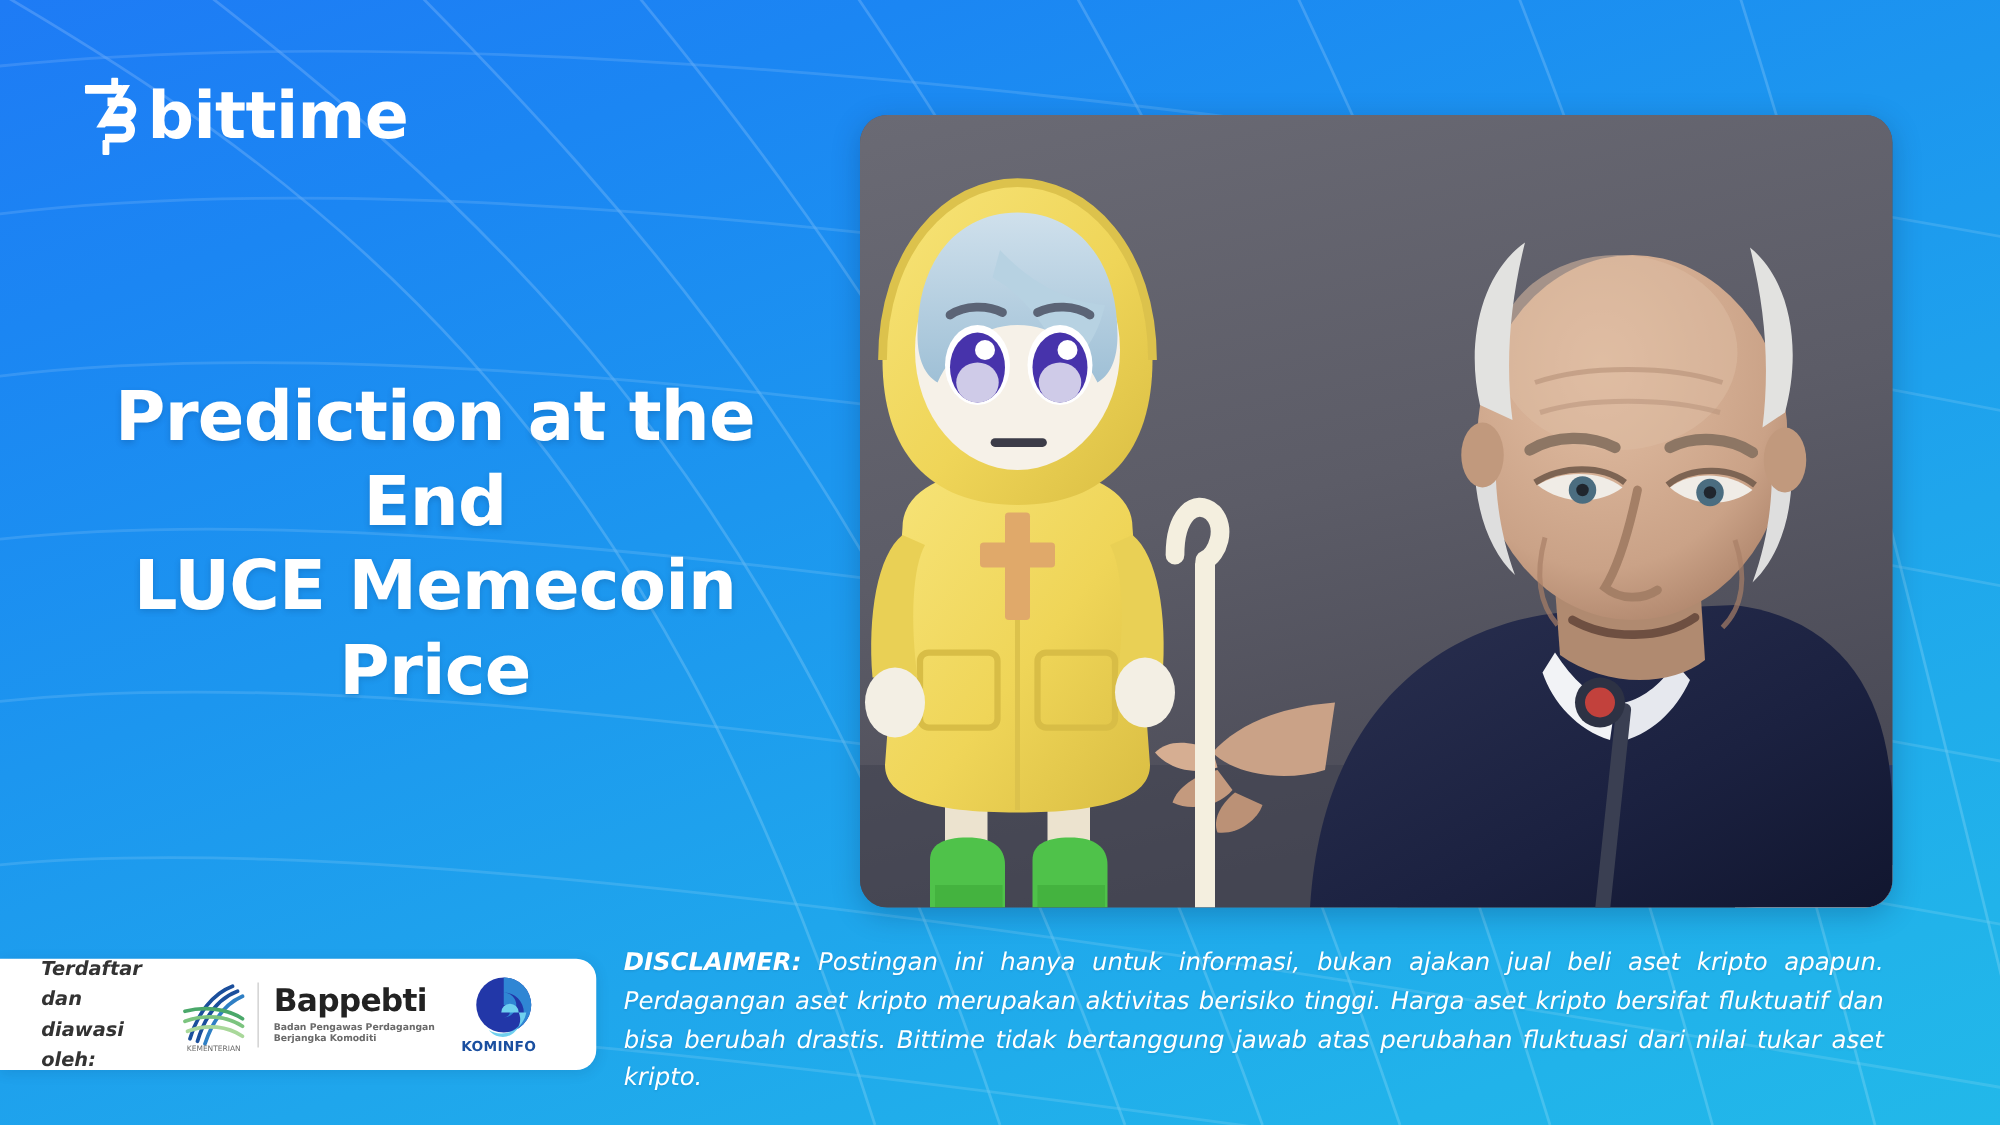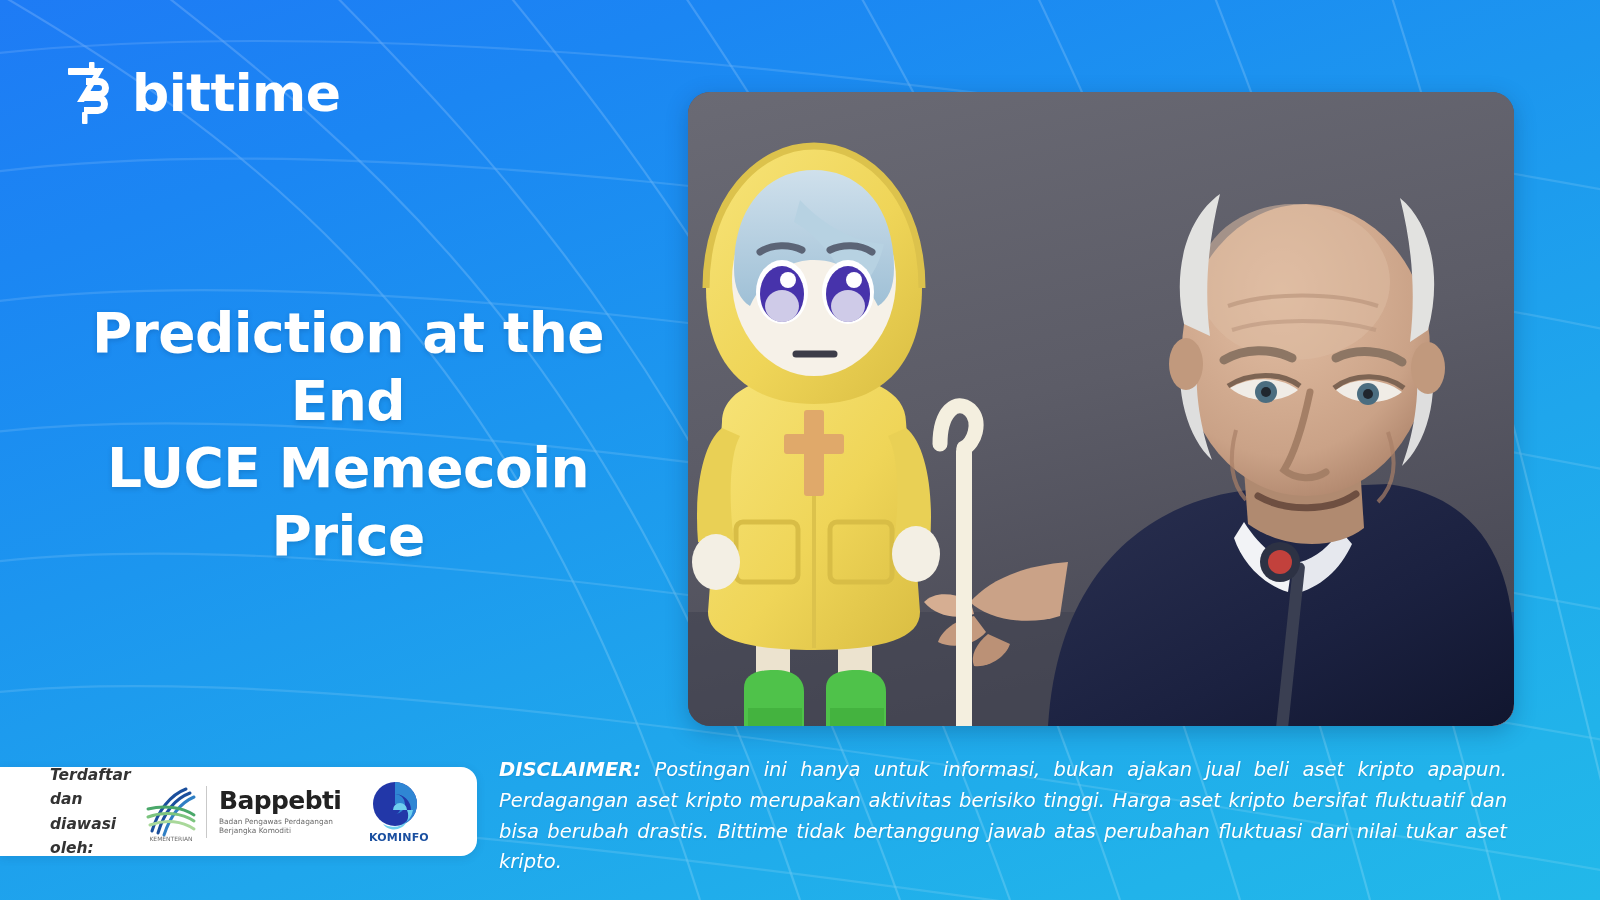--- a/index.html
+++ b/index.html
@@ -12,21 +12,21 @@
     background:linear-gradient(160deg,#1e7bf5 0%,#1b86f3 18%,#1c96ef 42%,#1fa6ec 66%,#21b3ea 88%,#22b8e9 100%);
     overflow:hidden;
   }
   
   .mesh{ position:absolute; inset:0; opacity:.30; pointer-events:none; }
   .mesh svg{ width:100%; height:100%; display:block; }
 
   
   .logo{
     position:absolute; left:62px; top:62px;
-    display:flex; align-items:center; gap:14px;
+    display:flex; align-items:center; 
   }
   .logo-mark{ width:56px; height:62px; flex:none; }
   .logo-word{
     color:#fff; font-size:52px; font-weight:700; letter-spacing:-.5px;
     line-height:1; font-family:"DejaVu Sans", sans-serif;
   }
 
   
   .headline{
     position:absolute; left:28px; top:300px; width:640px;
@@ -48,36 +48,36 @@
 
   
   .badge-bar{
     position:absolute; left:0; top:767px; width:477px; height:89px;
     background:#fff; border-radius:0 16px 16px 0;
     display:flex; align-items:center; gap:0;
     box-shadow:0 2px 10px rgba(0,40,80,.12);
   }
   .badge-text{
     color:#333; font-style:italic; font-weight:700;
-    font-size:15.5px; line-height:1.55; padding-left:50px; width:142px;
+    font-size:15.5px; line-height:1.55; padding-left:33px; width:142px;
     font-family:"DejaVu Sans", sans-serif;
   }
   .badge-logo{ display:flex; align-items:center; justify-content:center; }
   .kemendag{ width:58px; height:62px; }
   .divider{ width:1px; height:52px; background:#c9c9c9; margin:0 12px 0 6px; }
   .bappebti{ display:flex; flex-direction:column; justify-content:center; }
   .bappebti-name{
     font-size:25px; font-weight:700; color:#222; letter-spacing:-.6px;
     line-height:1; font-family:"DejaVu Sans", sans-serif;
   }
   .bappebti-sub{
     font-size:7.4px; color:#6a6a6a; line-height:1.28; margin-top:4px;
-    font-family:"DejaVu Sans", sans-serif; max-width:132px;
-  }
-  .kominfo{ display:flex; flex-direction:column; align-items:flex-start; margin-left:18px; }
+    font-family:"DejaVu Sans", sans-serif; max-width:132px;font-weight:bold;
+  }
+  .kominfo{ display:flex; flex-direction:column; align-items:flex-end; margin-left:18px; }
   .kominfo svg{ width:52px; height:50px; }
   .kominfo-word{
     font-size:11px; font-weight:700; color:#1a4fa0; letter-spacing:.2px;
     margin-top:1px; font-family:"DejaVu Sans", sans-serif;
   }
 
   
   .disclaimer{
     position:absolute; left:499px; top:755px; width:1008px;
     color:#fff; font-size:19.5px; line-height:1.58;

